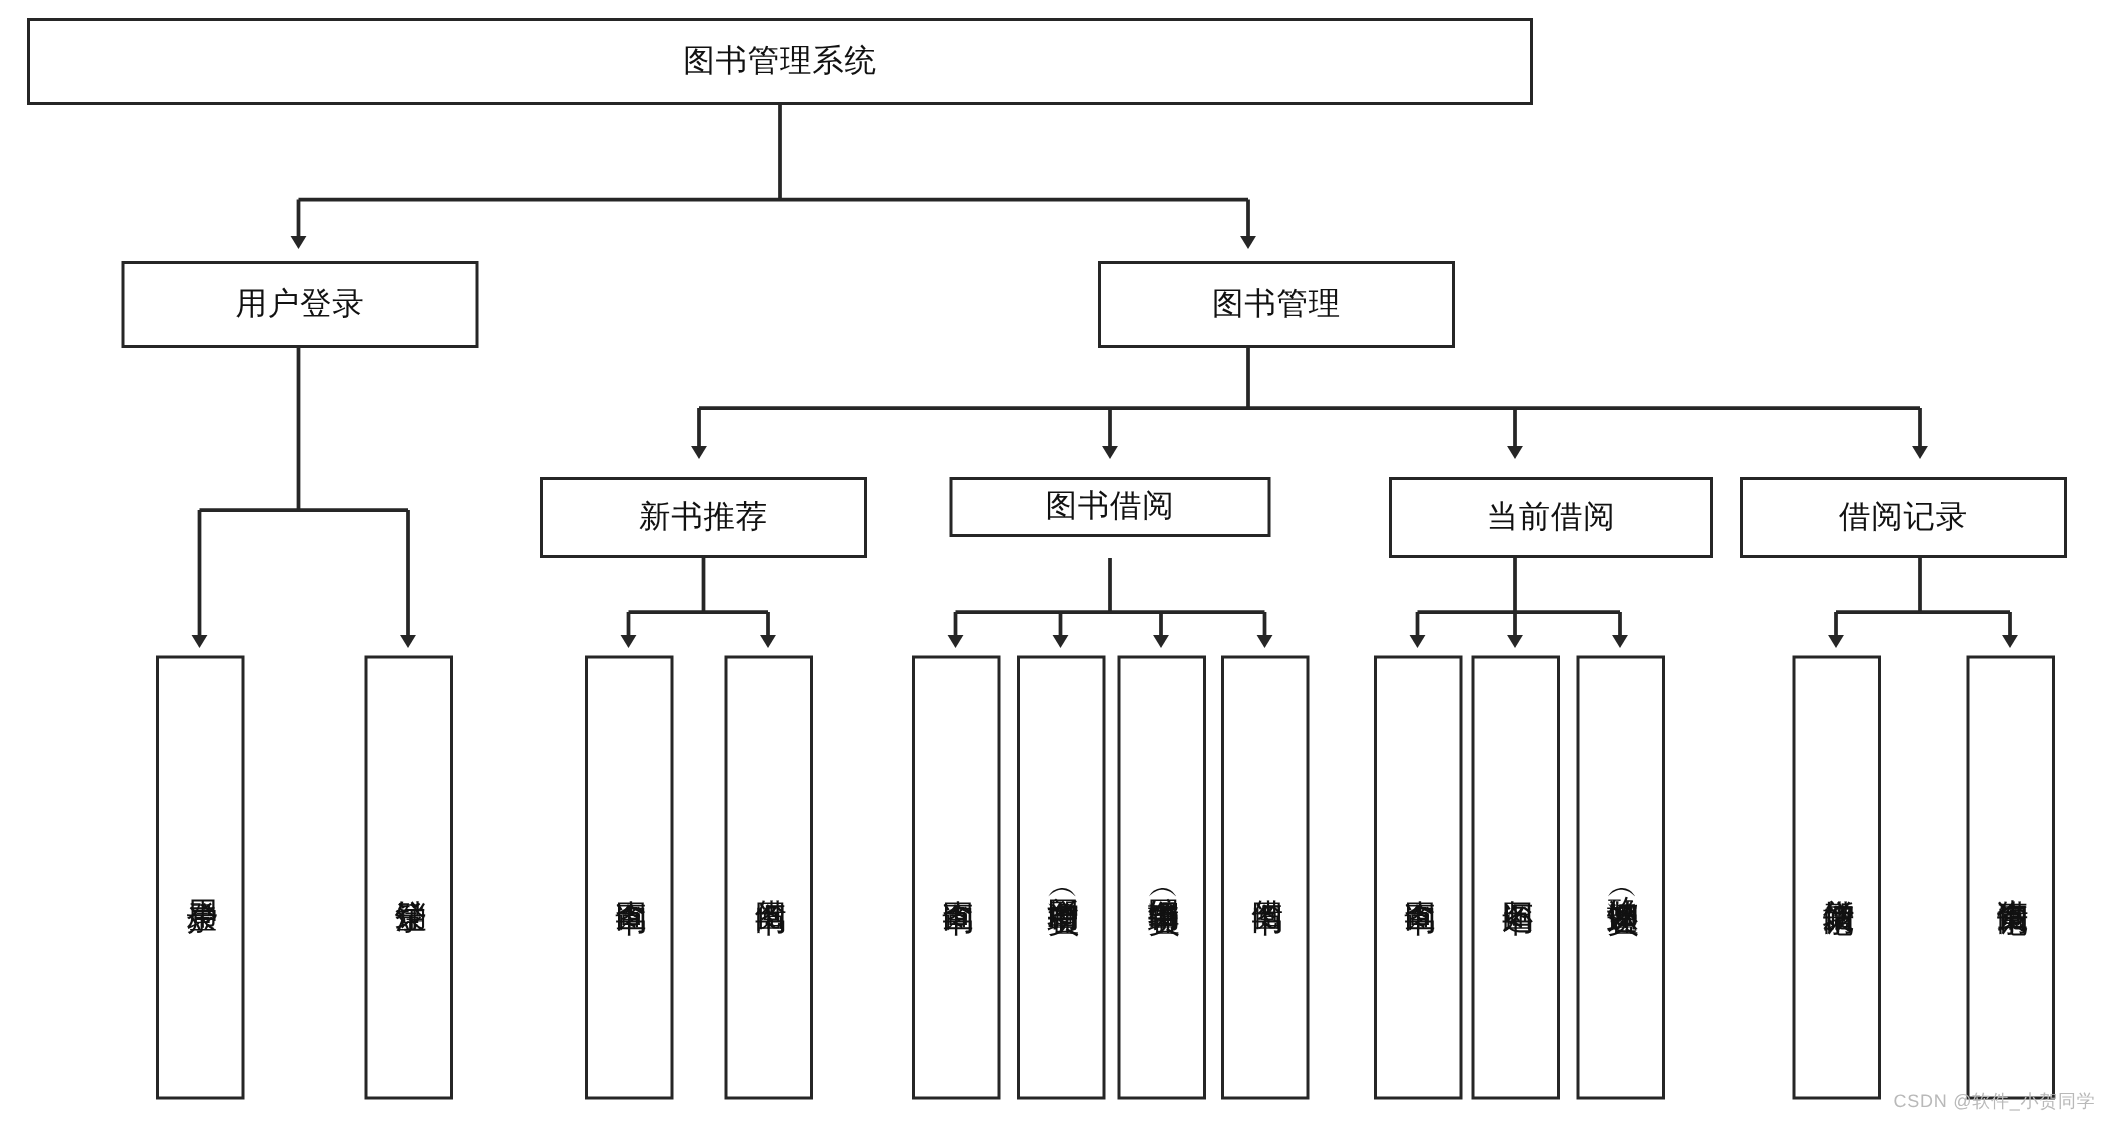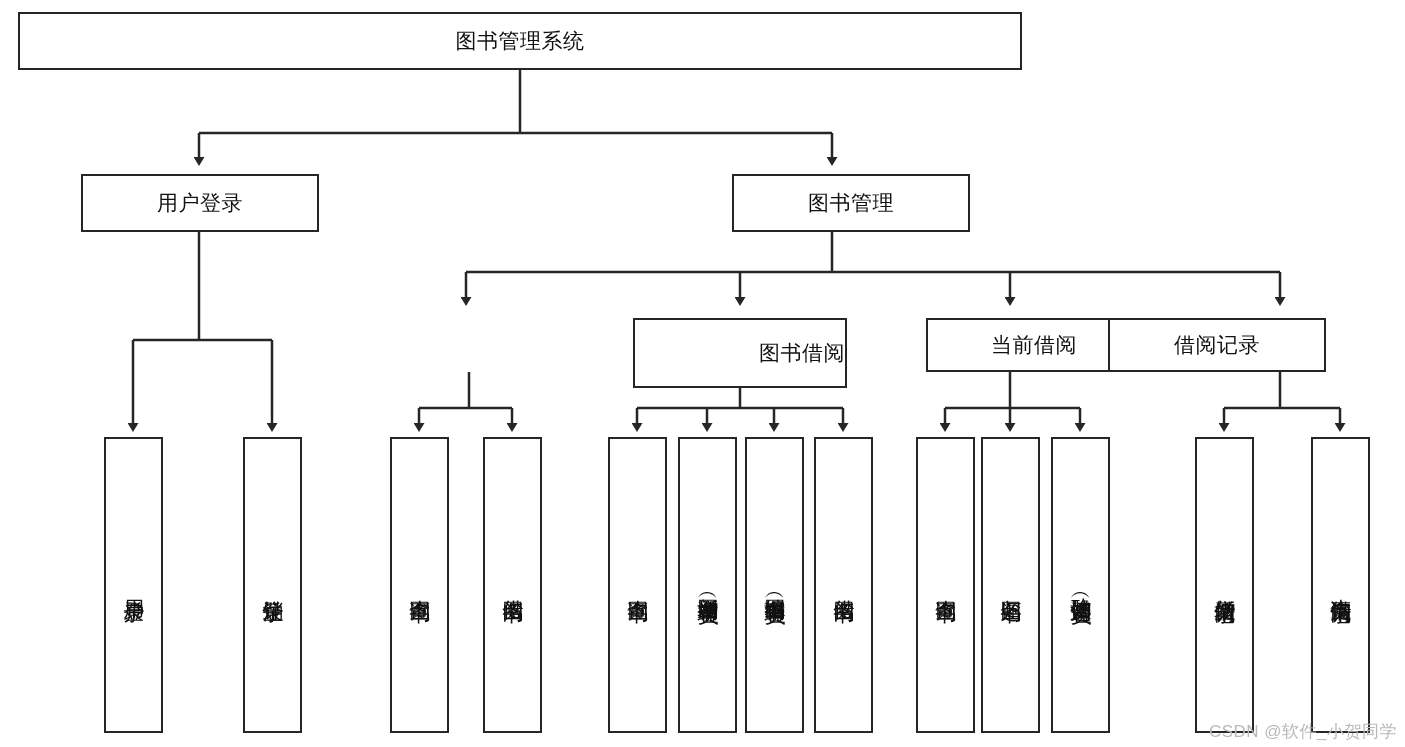--- a/index.html
+++ b/index.html
@@ -52,21 +52,21 @@
   }
   .node.v > span {
     writing-mode: vertical-rl;
     text-orientation: upright;
     display: block;
   }
   .watermark {
     position: absolute;
     right: 8px;
     bottom: 4px;
-    font-size: 17px;
+    font-size: 12px;
     color: #b9b9b9;
     letter-spacing: 0.5px;
     white-space: nowrap;
     user-select: none;
   }
 </style>
 </head>
 <body>
 
 <div id="canvas">
@@ -125,27 +125,30 @@
     <span>图书管理系统</span>
   </div>
 
   <div class="node h" style="left:81px; top:174px; width:238px; height:58px;">
     <span>用户登录</span>
   </div>
   <div class="node h" style="left:712px; top:174px; width:238px; height:58px;margin-left:20px;">
     <span>图书管理</span>
   </div>
 
-  <div class="node h" style="left:633px; top:318px; width:214px; height:70px;justify-content:flex-end;">
+  <div class="node h" style="left:360px; top:318px; width:218px; height:54px;">
+    <span>新书推荐</span>
+  </div>
+  <div class="node h" style="left:633px; top:318px; width:214px; height:40px;">
     <span>图书借阅</span>
   </div>
   <div class="node h" style="left:926px; top:318px; width:216px; height:54px;">
     <span>当前借阅</span>
   </div>
-  <div class="node h" style="left:1108px; top:318px; width:218px; height:54px;">
+  <div class="node h" style="left:1160px; top:318px; width:218px; height:54px;">
     <span>借阅记录</span>
   </div>
 
   <div class="node v" style="left:104px; top:437px; width:59px; height:296px;">
     <span>用户登录</span>
   </div>
   <div class="node v" style="left:243px; top:437px; width:59px; height:296px;">
     <span>注销登录</span>
   </div>
 

